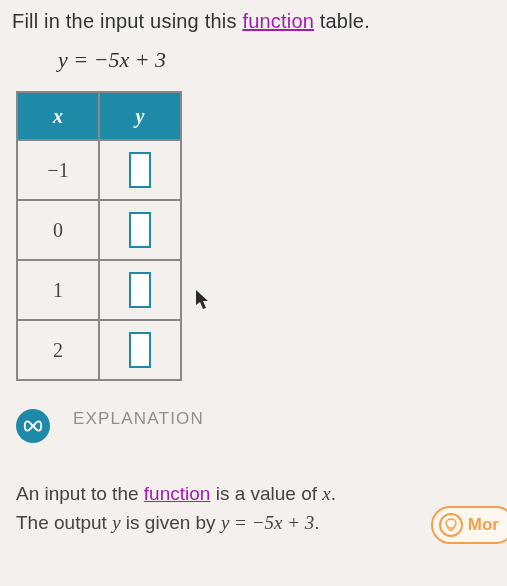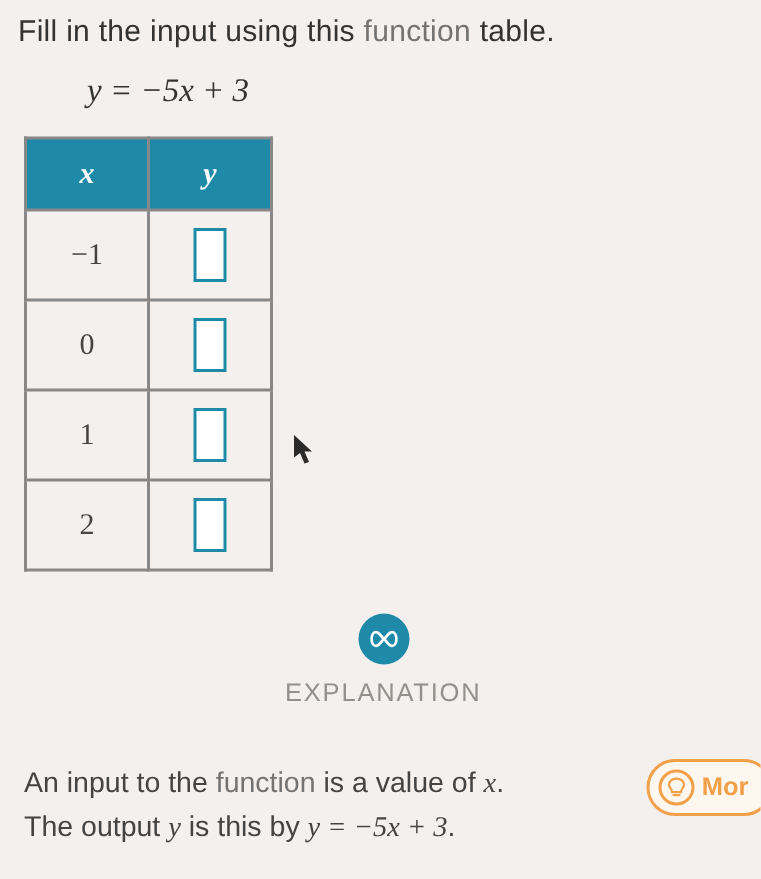--- a/index.html
+++ b/index.html
@@ -13,21 +13,22 @@
     position: relative;
     overflow: hidden;
   }
   .instruction {
     font-size: 20px;
     color: #333;
     margin-bottom: 14px;
     letter-spacing: 0.2px;
   }
   .link-term {
-    color: #737373;
+    color: #a21caf;
+    text-decoration: underline;
     text-align: right;
   }
   .equation {
     font-size: 22px;
     font-style: italic;
     color: #333;
     margin: 0 0 18px 46px;
     font-family: 'Times New Roman', Times, serif;
   }
   .table {
@@ -59,25 +60,23 @@
   .input-box {
     display: inline-block;
     width: 22px;
     height: 36px;
     border: 2px solid #1f8aa8;
     background: #fff;
     vertical-align: middle;
   }
   .explain-row {
     display: flex;
-    align-items: center;
-    gap: 9px;
+    gap: 23px;
     margin-top: 28px;
     margin-left: 4px;
-    flex-direction: column;
   }
   .inf-icon {
     width: 34px; height: 34px;
     border-radius: 50%;
     background: #1f8aa8;
     display: flex;
     align-items: center;
     justify-content: center;
   }
   .inf-icon svg { width: 22px; height: 22px; }
@@ -174,21 +173,21 @@
     <svg viewBox="0 0 24 12">
       <path d="M6 1 C2 1 2 11 6 11 C9 11 11 6 12 6 C13 6 15 11 18 11 C22 11 22 1 18 1 C15 1 13 6 12 6 C11 6 9 1 6 1 Z" fill="none" stroke="#fff" stroke-width="2"></path>
     </svg>
   </span>
   <span class="explain-label">EXPLANATION</span>
 </div>
 
 <div class="explain-text">
   <span>An input to the </span><span class="link-term">function</span><span> is a value of </span><span class="var-it">x</span><span>.</span>
   <br>
-  <span>The output </span><span class="var-it">y</span><span> is this by </span><span class="equation-inline">y = −5x + 3</span><span>.</span>
+  <span>The output </span><span class="var-it">y</span><span> is given by </span><span class="equation-inline">y = −5x + 3</span><span>.</span>
 </div>
 
 <div class="more-btn">
   <span class="bulb">
     <svg width="12" height="14" viewBox="0 0 12 14">
       <path d="M6 1 C3 1 1 3 1 5 C1 7 3 8 3 10 L9 10 C9 8 11 7 11 5 C11 3 9 1 6 1 Z M4 12 L8 12" fill="none" stroke="#f2a04a" stroke-width="1.5" stroke-linecap="round"></path>
     </svg>
   </span>
   <span>Mor</span>
 </div>

